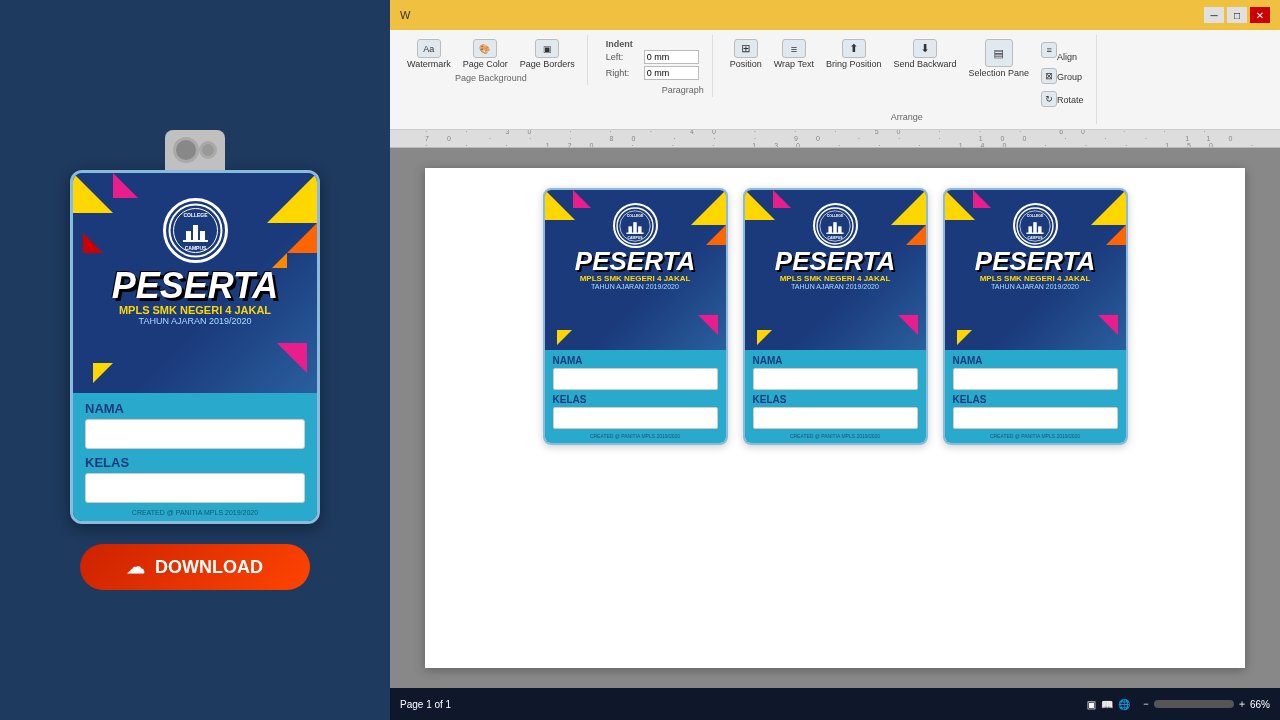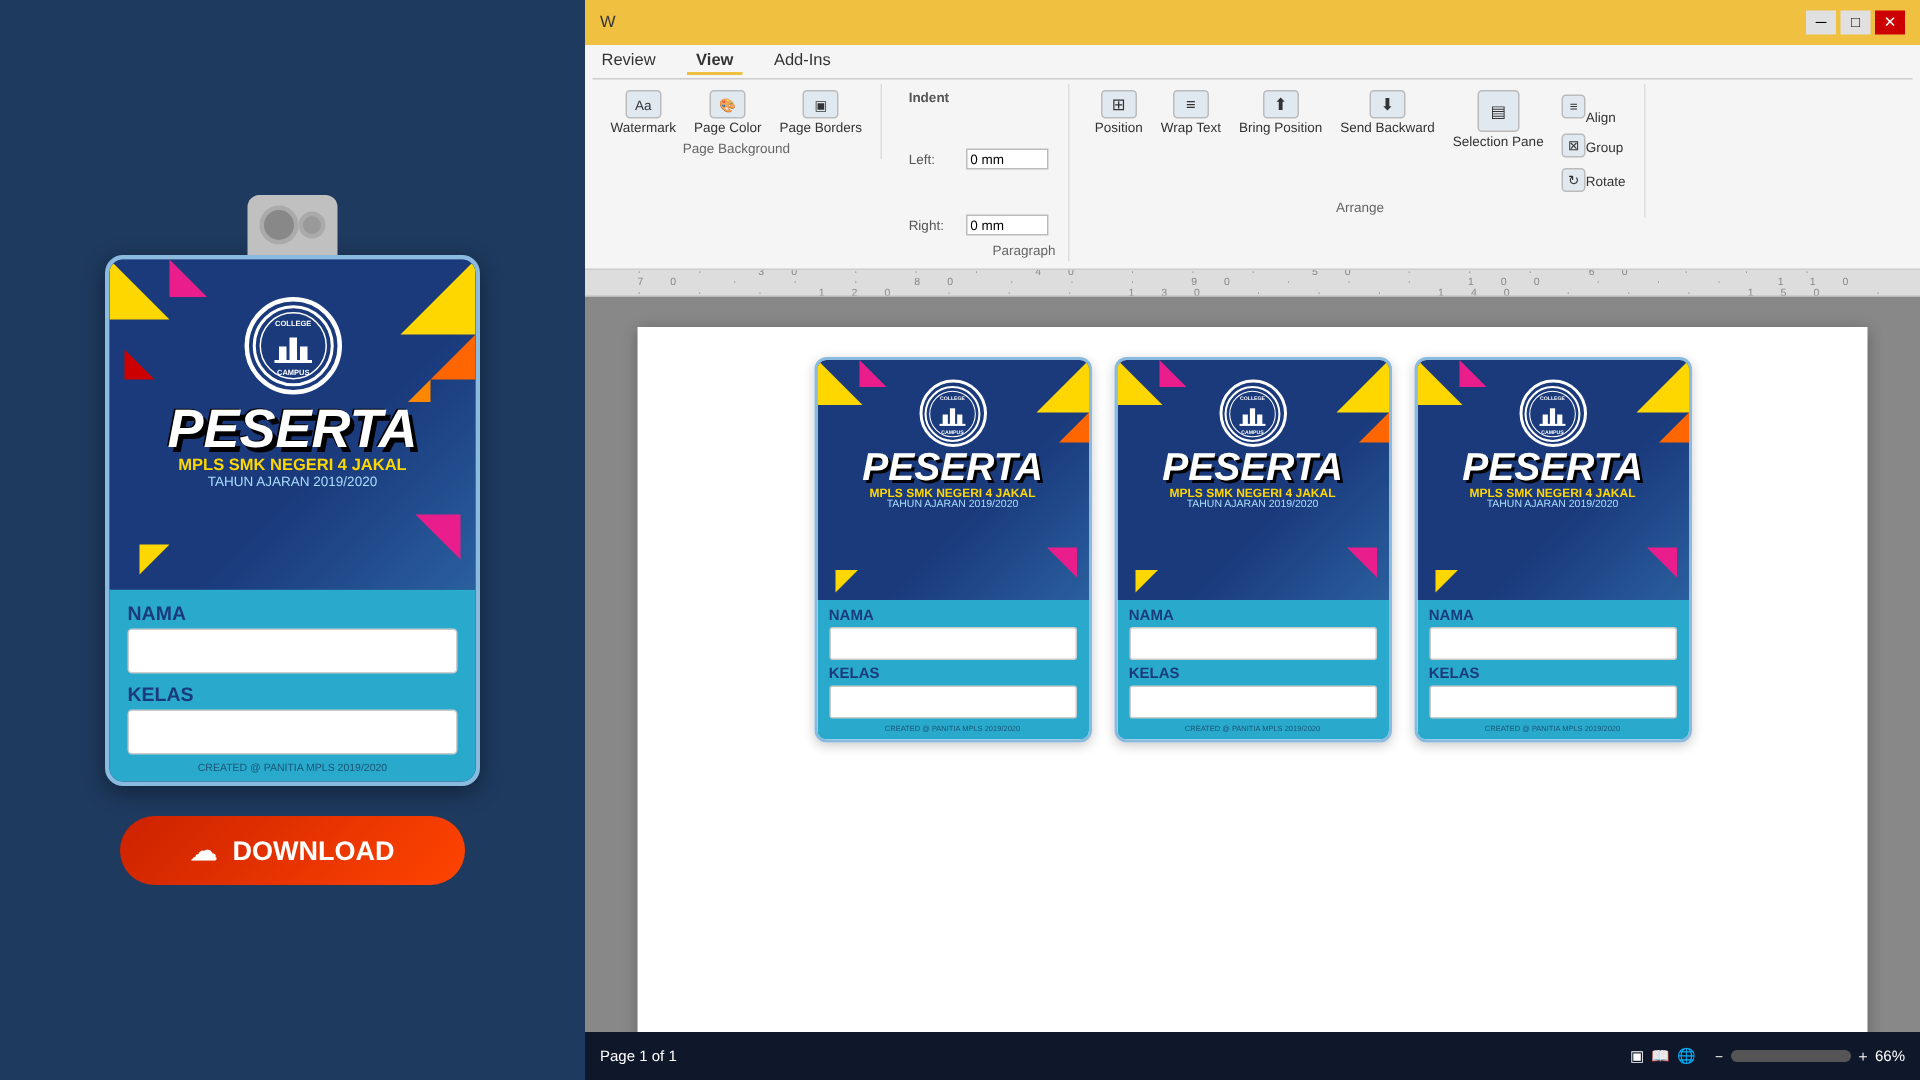--- a/index.html
+++ b/index.html
@@ -488,25 +488,20 @@
       <span style="margin-right:5px;">W</span>
     </div>
     <div class="title-bar-controls">
       <button class="tb-btn tb-min">─</button>
       <button class="tb-btn tb-max">□</button>
       <button class="tb-btn tb-close">✕</button>
     </div>
   </div>
 
   <div class="ribbon">
-    <div class="ribbon-tabs">
-      <div class="ribbon-tab">Review</div>
-      <div class="ribbon-tab active">View</div>
-      <div class="ribbon-tab">Add-Ins</div>
-    </div>
 
     <div class="ribbon-content">
 
       <div class="ribbon-group">
         <div class="ribbon-group-items">
           <div class="rib-btn">
             <div class="rib-icon" style="font-size:9px;">Aa</div>
             <span>Watermark</span>
           </div>
           <div class="rib-btn">
@@ -517,21 +512,21 @@
             <div class="rib-icon" style="font-size:9px;">▣</div>
             <span>Page Borders</span>
           </div>
         </div>
         <div class="ribbon-group-label">Page Background</div>
       </div>
 
       <div style="border-right:1px solid #ddd; padding:2px 8px;">
         <div style="display:flex;gap:15px;align-items:flex-start;">
 
-          <div class="para-group" style="border-right:none;gap:28px;">
+          <div class="para-group" style="border-right:none;">
             <div style="font-size:9px;font-weight:bold;color:#555;">Indent</div>
             <div class="para-row">
               <span class="para-label">Left:</span>
               <input class="para-input" value="0 mm" style="">
             </div>
             <div class="para-row">
               <span class="para-label">Right:</span>
               <input class="para-input" value="0 mm" style="">
             </div>
           </div>

